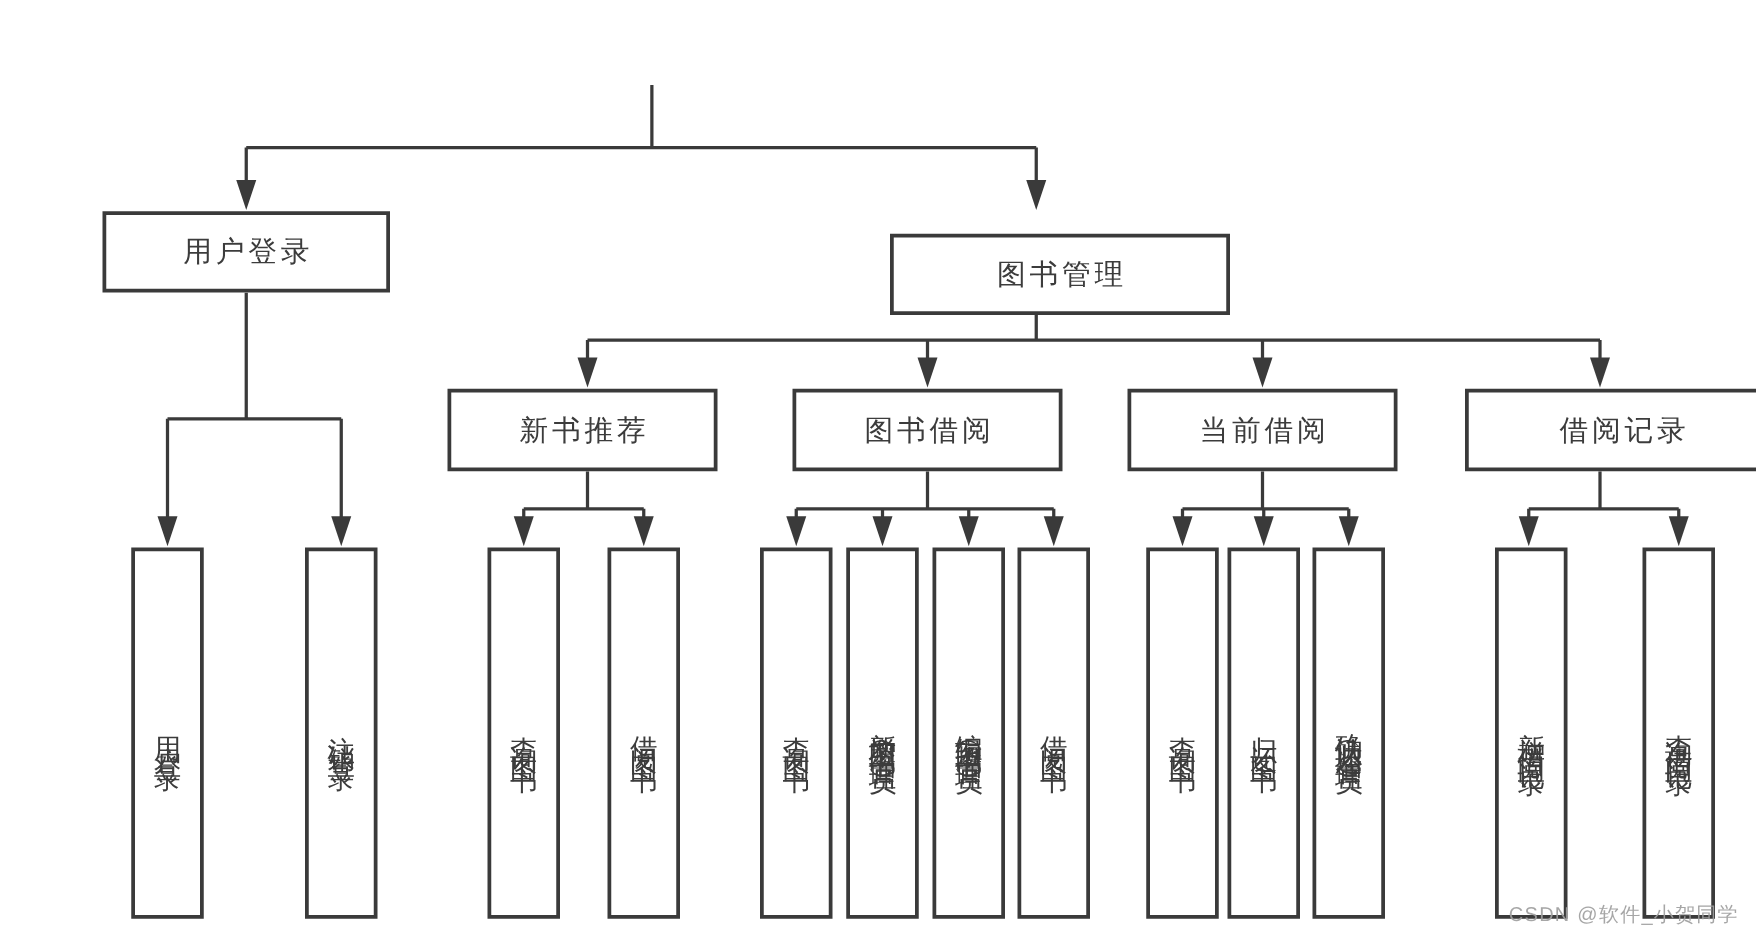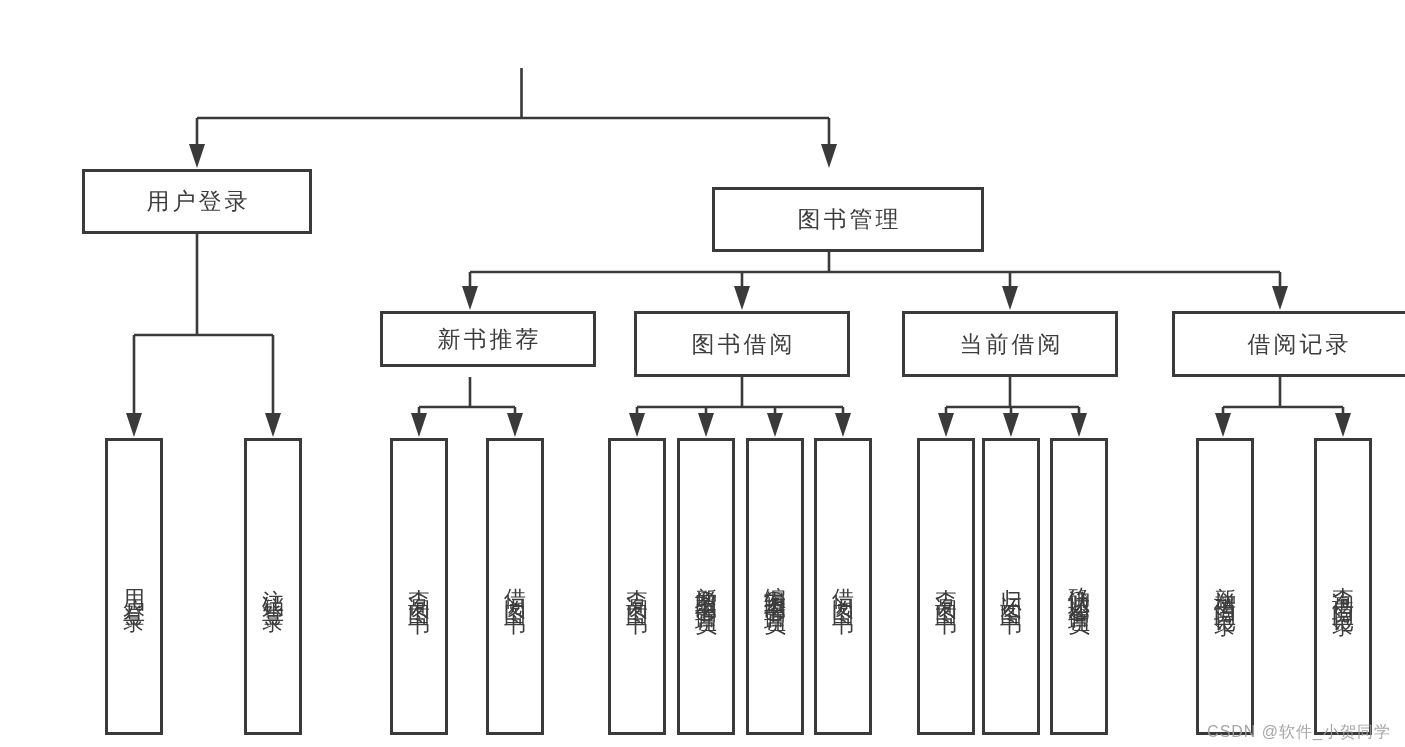--- a/index.html
+++ b/index.html
@@ -129,21 +129,21 @@
     <g fill="#3a3a3a" stroke="none">
       <path d="M1215 413 L1231 413 L1223 437 Z"></path>
       <path d="M1335 413 L1351 413 L1343 437 Z"></path>
     </g>
   </svg>
 
 
   <div class="node" style="left:82px; top:169px; width:230px; height:65px;">用户登录</div>
   <div class="node" style="left:712px; top:187px; width:272px; height:65px;">图书管理</div>
 
-  <div class="node" style="left:380px; top:311px; width:216px; height:56px;">新书推荐</div>
+  <div class="node" style="left:358px; top:311px; width:216px; height:66px;">新书推荐</div>
   <div class="node" style="left:902px; top:311px; width:216px; height:66px;">当前借阅</div>
   <div class="node" style="left:634px; top:311px; width:216px; height:66px;">图书借阅</div>
   <div class="node" style="left:1172px; top:311px; width:252px; height:66px;">借阅记录</div>
 
   <div class="vnode" style="left:105px;">用户登录</div>
   <div class="vnode" style="left:244px;">注销登录</div>
 
   <div class="vnode" style="left:390px;">查询图书</div>
   <div class="vnode" style="left:486px;">借阅图书</div>
 

